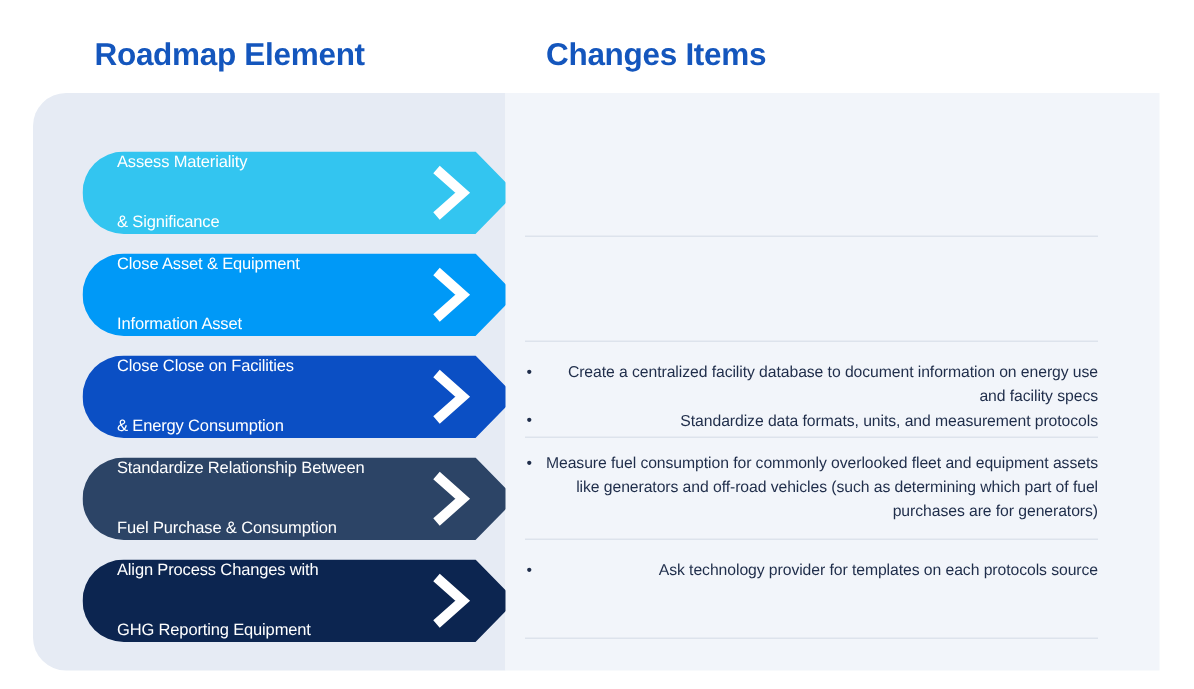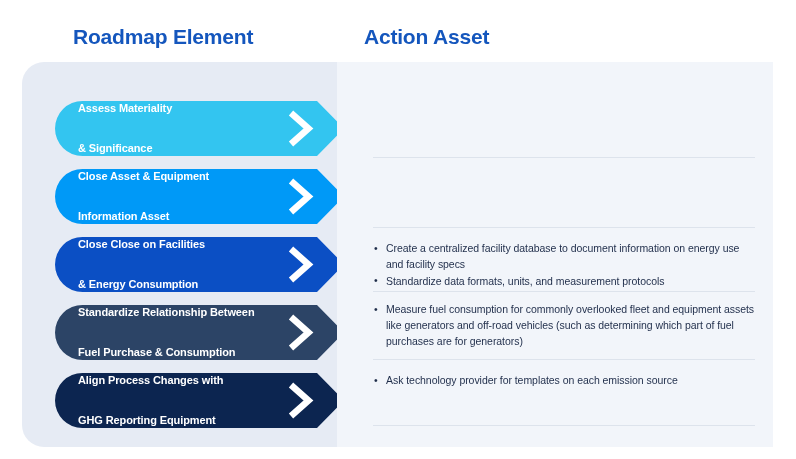--- a/index.html
+++ b/index.html
@@ -25,21 +25,21 @@
   }
   .heading {
     position: absolute;
     top: 25px;
     font-size: 21px;
     font-weight: bold;
     color: #1456bd;
     letter-spacing: -0.2px;
     white-space: nowrap;
   }
-  .heading.left  { left: 73px; text-align: center; }
+  .heading.left  { left: 63px; text-align: center; }
   .heading.right { left: 364px; }
 
   
   .board {
     position: absolute;
     left: 22px;
     top: 62px;
     width: 751px;
     height: 385px;
     display: flex;
@@ -77,35 +77,36 @@
   .arrow-label {
     position: absolute;
     left: 23px;
     top: 0;
     height: 55px;
     display: flex;
     flex-direction: column;
     justify-content: center;
     color: #ffffff;
     font-size: 11px;
-    font-weight: bold;
+    font-weight: normal;
     line-height: 1.34;
     letter-spacing: -0.1px;
     white-space: nowrap;
     pointer-events: none;
     gap: 25px;
   }
 
   
   .actions {
     position: absolute;
-    left: 36px;
+    left: 13px;
     top: 0;
     width: 382px;
     height: 385px;
+    text-align: right;
   }
   .action-group {
     position: absolute;
     left: 0;
     width: 382px;
     box-sizing: border-box;
   }
   .divider {
     position: absolute;
     left: 0;
@@ -134,21 +135,21 @@
     top: -0.5px;
     color: #1f2d4a;
     font-size: 10.5px;
   }
 </style>
 </head>
 <body>
 
 <div class="headings">
   <div class="heading left">Roadmap Element</div>
-  <div class="heading right">Action Asset</div>
+  <div class="heading right">Changes Items</div>
 </div>
 
 <div class="board">
 
   <div class="panel-left">
     <div class="arrow-list" id="arrow-list">
         <div class="arrow-row">
           <svg class="arrow-shape" viewBox="0 0 303 55" width="303" height="55">
             <path d="M27.5 0 H262 L289 27.5 L262 55 H27.5 A27.5 27.5 0 0 1 27.5 0 Z" fill="#33c5f0"></path>
             <path d="M236 12 L253.5 27.5 L236 43" fill="none" stroke="#ffffff" stroke-width="6.5" stroke-linecap="butt" stroke-linejoin="miter"></path>
@@ -214,19 +215,19 @@
             <li>Standardize data formats, units, and measurement protocols</li>
           </ul>
         </div>
         <div class="action-group" style="top: 240px;">
           <ul class="bullets">
             <li>Measure fuel consumption for commonly overlooked fleet and equipment assets like generators and off-road vehicles (such as determining which part of fuel purchases are for generators)</li>
           </ul>
         </div>
         <div class="action-group" style="top: 311px;">
           <ul class="bullets">
-            <li>Ask technology provider for templates on each emission source</li>
+            <li>Ask technology provider for templates on each protocols source</li>
           </ul>
         </div>
       </div>
   </div>
 
 </div>
 
 </body></html>

